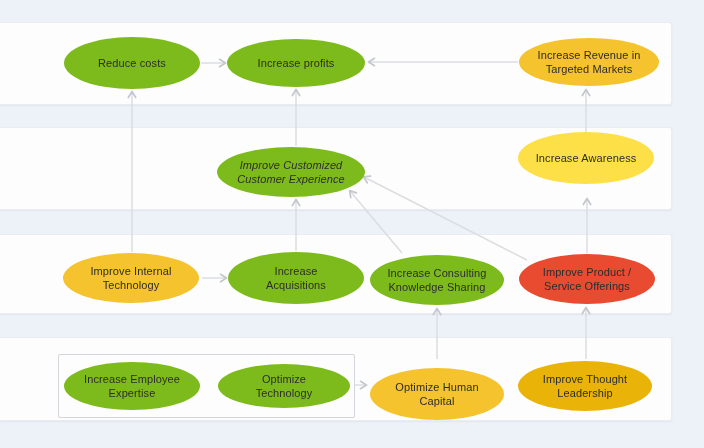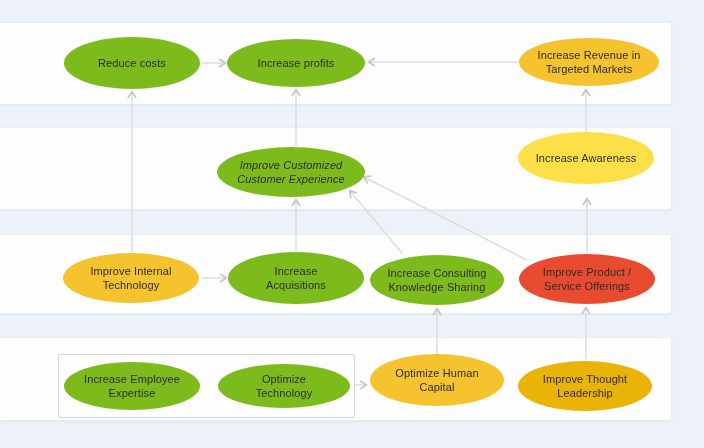--- a/index.html
+++ b/index.html
@@ -119,21 +119,21 @@
         <div>Increase Employee</div>
         <div>Expertise</div>
       </div>
     </div>
     <div class="node" style="left: 218px; top: 364px; width: 132px; height: 44px; background: rgb(125, 187, 28);">
       <div class="label" style="color: rgb(45, 45, 45);">
         <div>Optimize</div>
         <div>Technology</div>
       </div>
     </div>
-    <div class="node" style="left: 370px; top: 354px; width: 134px; height: 52px; background: rgb(244, 195, 45);">
+    <div class="node" style="left: 370px; top: 368px; width: 134px; height: 52px; background: rgb(244, 195, 45);">
       <div class="label" style="color: rgb(45, 45, 45);">
         <div>Optimize Human</div>
         <div>Capital</div>
       </div>
     </div>
     <div class="node" style="left: 518px; top: 361px; width: 134px; height: 50px; background: #eab308;">
       <div class="label" style="color: rgb(45, 45, 45);">
         <div>Improve Thought</div>
         <div>Leadership</div>
       </div>

